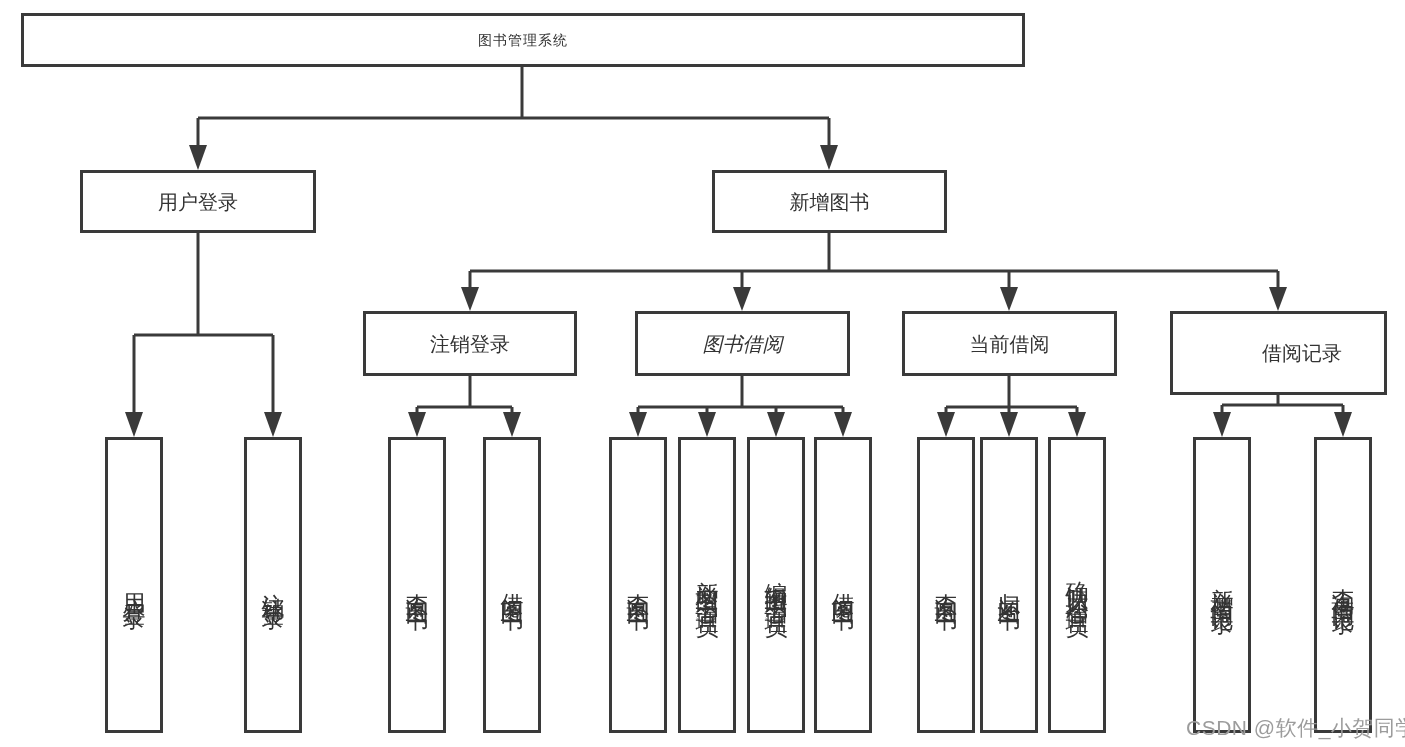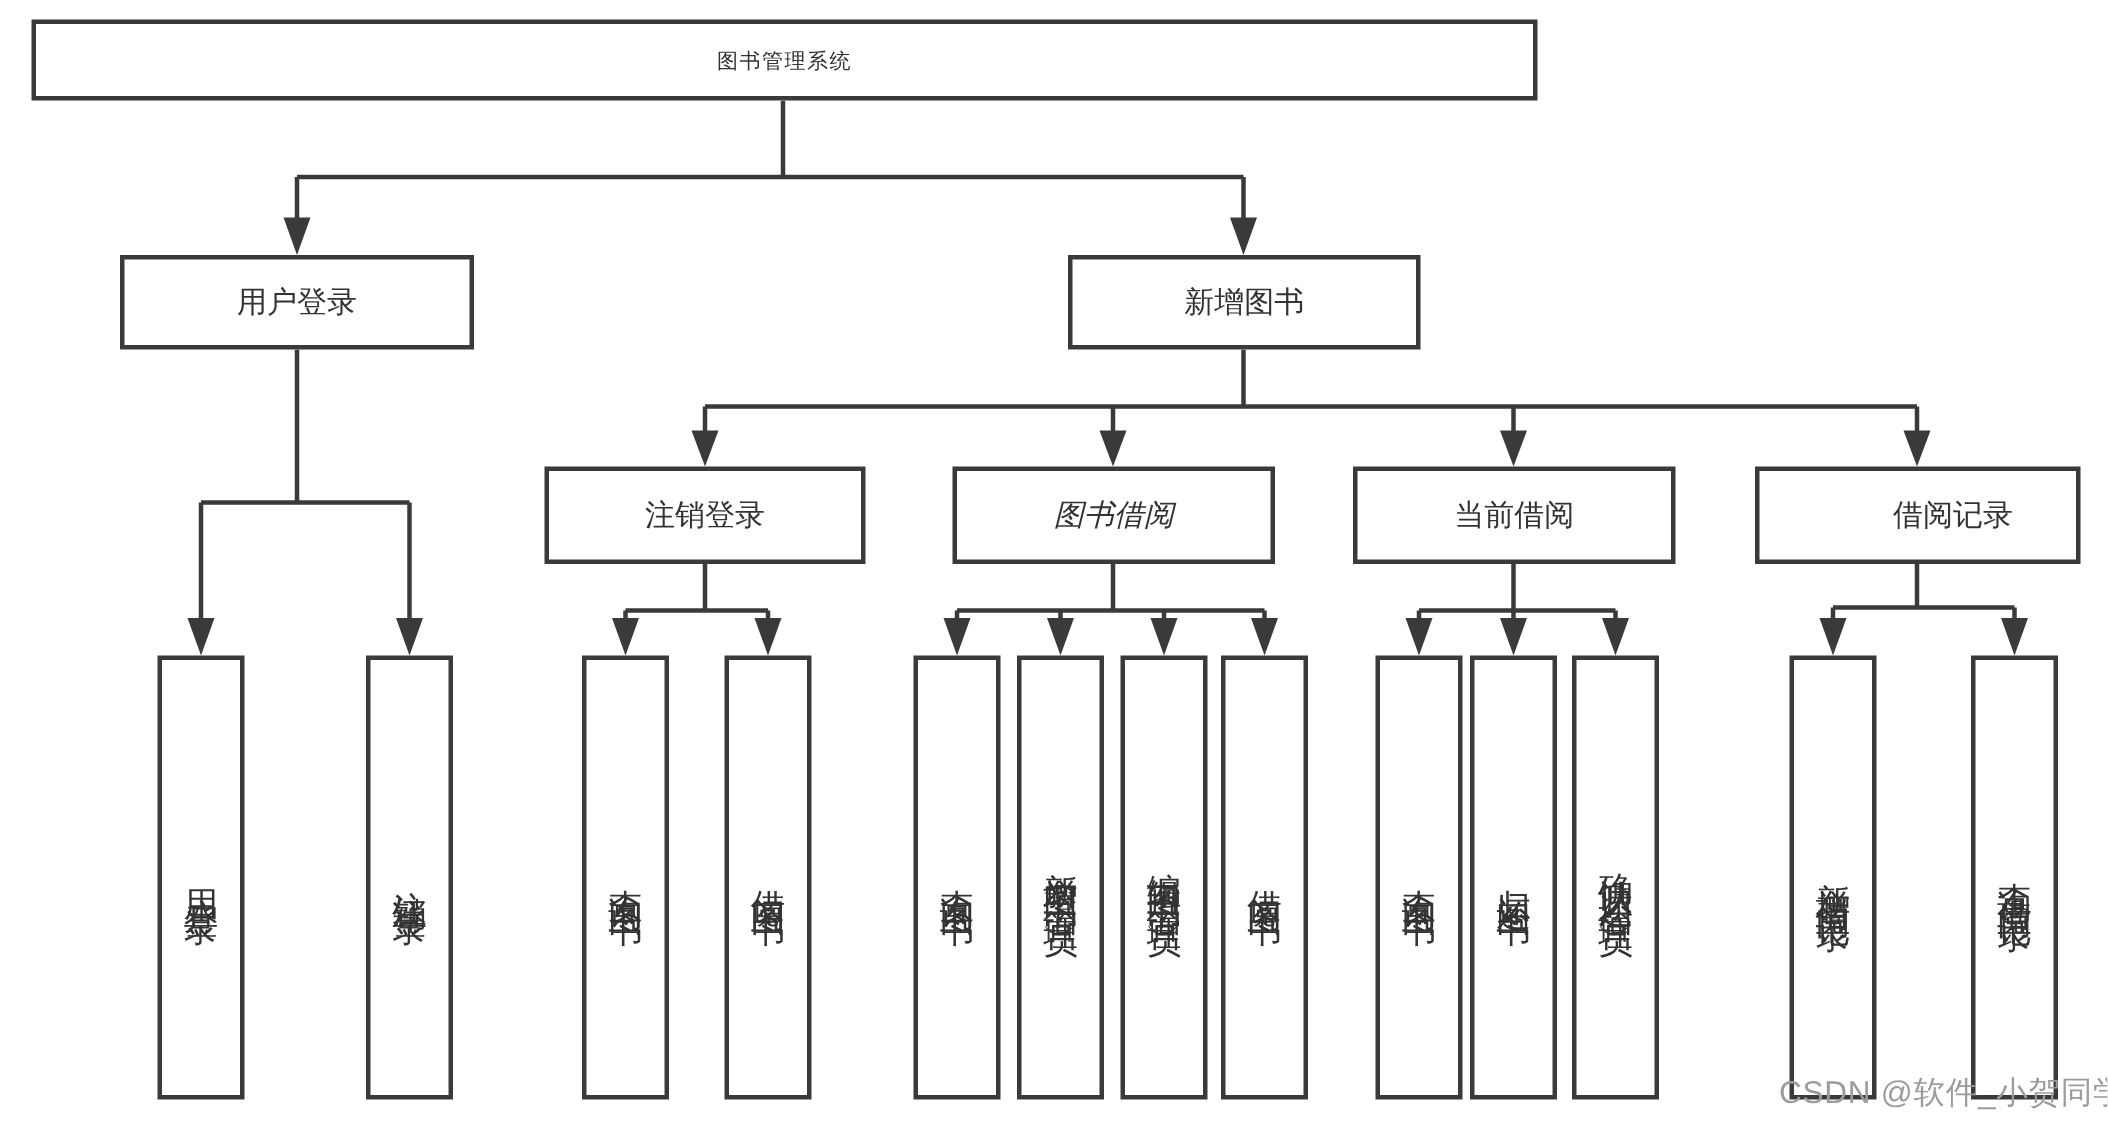--- a/index.html
+++ b/index.html
@@ -103,21 +103,21 @@
   </svg>
 
   <div class="box root" style="left:21px;top:13px;width:1004px;height:54px;">图书管理系统</div>
 
   <div class="box" style="left:80px;top:170px;width:236px;height:63px;">用户登录</div>
   <div class="box" style="left:712px;top:170px;width:235px;height:63px;">新增图书</div>
 
   <div class="box" style="left:363px;top:311px;width:214px;height:65px;">注销登录</div>
   <div class="box" style="left:635px;top:311px;width:215px;height:65px;font-style:italic;">图书借阅</div>
   <div class="box" style="left:902px;top:311px;width:215px;height:65px;">当前借阅</div>
-  <div class="box" style="left:1170px;top:311px;width:217px;height:65px;padding-left:47px;">借阅记录</div>
+  <div class="box" style="left:1170px;top:311px;width:217px;height:84px;padding-left:47px;">借阅记录</div>
 
   <div class="box vbox" style="left:105px;top:437px;width:58px;height:296px;">用户登录</div>
   <div class="box vbox" style="left:244px;top:437px;width:58px;height:296px;">注销登录</div>
 
   <div class="box vbox" style="left:388px;top:437px;width:58px;height:296px;">查询图书</div>
   <div class="box vbox" style="left:483px;top:437px;width:58px;height:296px;">借阅图书</div>
 
   <div class="box vbox" style="left:609px;top:437px;width:58px;height:296px;">查询图书</div>
   <div class="box vbox" style="left:678px;top:437px;width:58px;height:296px;">新增图书（管理员）</div>
   <div class="box vbox" style="left:747px;top:437px;width:58px;height:296px;">编辑图书（管理员）</div>

